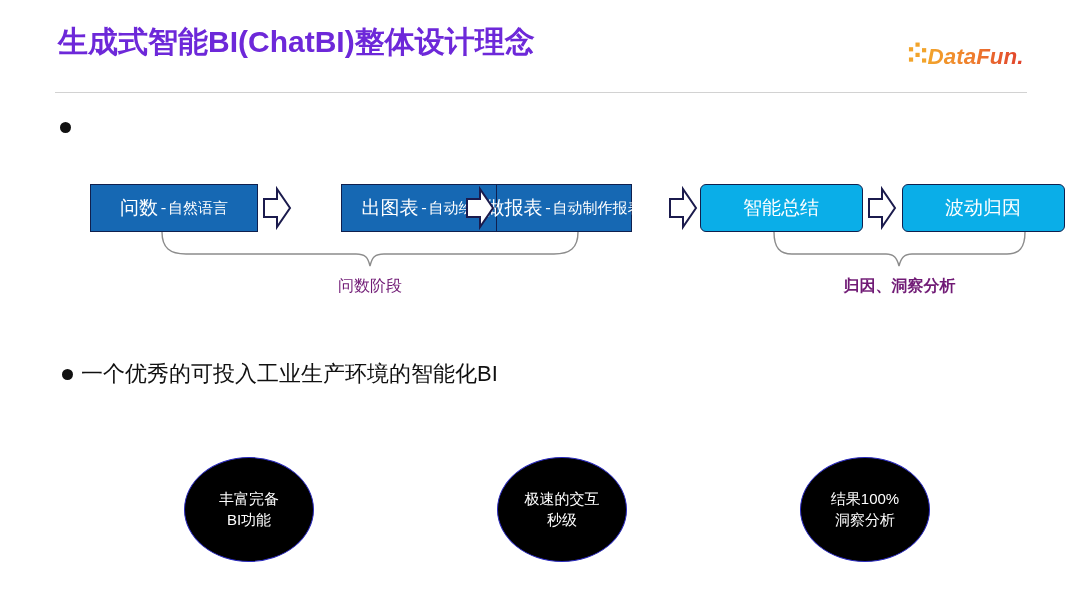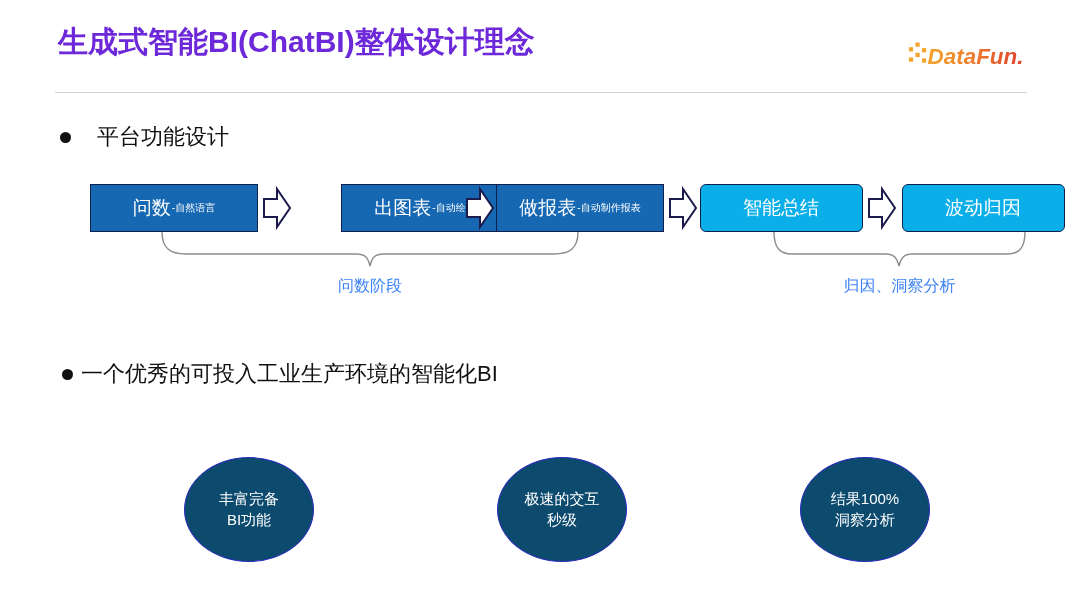--- a/index.html
+++ b/index.html
@@ -36,38 +36,38 @@
   .bullet-text{ font-size:22px; color:#101010; white-space:nowrap; }
 
   #bullet-1{ left:60px; top:122px; }
   #bullet-1 .bullet-text{ margin-left:26px; }
   #bullet-2{ left:62px; top:359px; }
   #bullet-2 .bullet-text{ margin-left:8px; }
   .flow-box{
     position:absolute; height:48px;
     border:1.5px solid #10204e;
     display:flex; align-items:center; justify-content:center;
-    color:#ffffff; white-space:nowrap; pointer-events:auto;
+    color:#ffffff; white-space:nowrap; pointer-events:auto;font-family:Liberation Mono, monospace;
   }
   .flow-box .main{ font-size:19px; }
-  .flow-box .sub{ font-size:10px; margin-left:1px; }
+  .flow-box .sub{ font-size:15px; margin-left:1px; }
   .flow-box.dark{ background:#1668b3; }
   .flow-box.light{ background:#0aaee8;border-radius:6px; }
 
   .arrow{ position:absolute; width:30px; height:46px; pointer-events:auto; }
 
   .brace-label{
-    position:absolute; font-size:16px; color:#3b82f6; white-space:nowrap;
+    position:absolute; font-size:16px; color:#701a75; white-space:nowrap;
     text-align:center;
   }
 
   
   .circle{
     position:absolute; border-radius:50%;
-    background:#0c4a6e; border:1px solid #2b2bbf;
+    background:#000000; border:1px solid #2b2bbf;
     display:flex; flex-direction:column;
     align-items:center; justify-content:center;
     color:#ffffff; font-size:15px; line-height:1.35;
     text-align:center;
   }
 </style>
 </head>
 <body>
 
 <div class="slide-title">生成式智能BI(ChatBI)整体设计理念</div>
@@ -88,39 +88,38 @@
     <rect x="30" y="16" width="9" height="9"></rect>
     <rect x="30" y="38" width="9" height="9"></rect>
   </g>
   <text x="42" y="50" font-family="'Liberation Sans',sans-serif" font-size="48" font-weight="bold" font-style="italic" fill="url(#lg)">DataFun.</text>
 </svg>
 
 <div class="header-rule"></div>
 
 <div class="bullet-row" id="bullet-1">
   <span class="bullet-dot"></span>
-  <span class="bullet-text">平台功能设计</span>
 </div>
 
 <div class="bullet-row" id="bullet-2">
   <span class="bullet-dot"></span>
   <span class="bullet-text">一个优秀的可投入工业生产环境的智能化BI</span>
 </div>
 
 <div class="flow-box dark" style="left:90px;  width:168px; top:184px;">
   <span class="main">问数</span>
   <span class="sub">-自然语言</span>
 </div>
 
 <div class="flow-box dark" style="left:293px; width:168px; top:184px;margin-left:48px;">
   <span class="main">出图表</span>
   <span class="sub">-自动绘图</span>
 </div>
 
-<div class="flow-box dark" style="left:496px; width:168px; top:184px;text-align:center;">
+<div class="flow-box dark" style="left:496px; width:136px; top:184px;text-align:center;">
   <span class="main">做报表</span>
   <span class="sub">-自动制作报表</span>
 </div>
 
 <div class="flow-box light" style="left:700px; width:163px; top:184px;">
   <span class="main">智能总结</span>
   <span class="sub"></span>
 </div>
 
 <div class="flow-box light" style="left:902px; width:163px; top:184px;">
@@ -144,21 +143,21 @@
 <svg style="position:absolute; left:160px; top:232px; width:420px; height:36px;" viewBox="0 0 420 36" preserveAspectRatio="none">
   <path d="M2,0 C2,16 10,22 26,22 L196,22 C206,22 208,26 210,34
            C212,26 214,22 224,22 L394,22 C410,22 418,16 418,0" fill="none" stroke="#8c8c8c" stroke-width="1.4"></path>
 </svg>
 <div class="brace-label" style="left:160px; top:276px; width:420px;">问数阶段</div>
 
 <svg style="position:absolute; left:772px; top:232px; width:255px; height:36px;" viewBox="0 0 255 36" preserveAspectRatio="none">
   <path d="M2,0 C2,16 8,22 20,22 L114,22 C122,22 125,26 127,34
            C129,26 132,22 140,22 L235,22 C247,22 253,16 253,0" fill="none" stroke="#8c8c8c" stroke-width="1.4"></path>
 </svg>
-<div class="brace-label" style="left:772px; top:276px; width:255px;">归因、洞察分析</div>
+<div class="brace-label" style="left:772px; top:276px; width:255px;font-weight:bold;">归因、洞察分析</div>
 
 <div class="circle" style="left:184px; top:457px; width:130px; height:105px;">
   <span>丰富完备</span>
   <span>BI功能</span>
 </div>
 
 <div class="circle" style="left:497px; top:457px; width:130px; height:105px;text-align:right;">
   <span>极速的交互</span>
   <span>秒级</span>
 </div>

